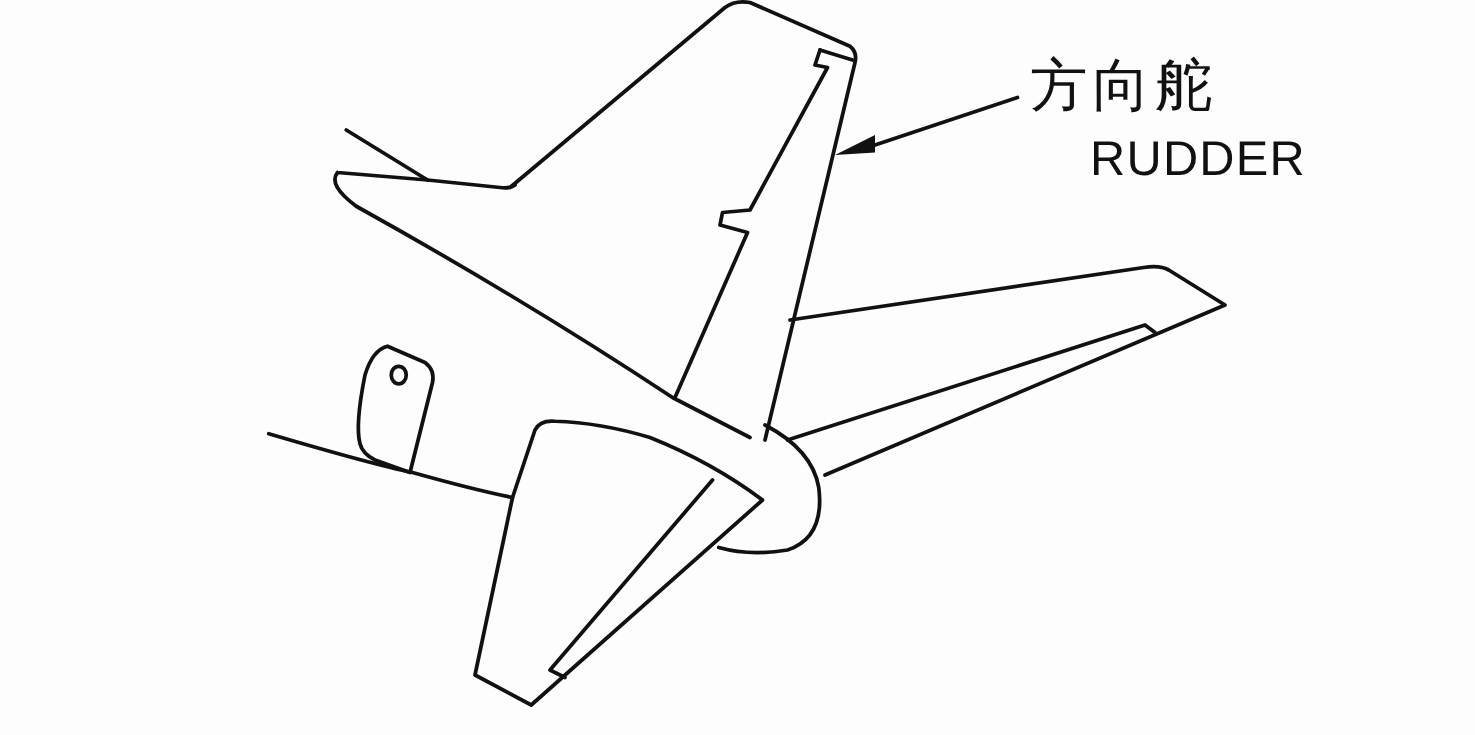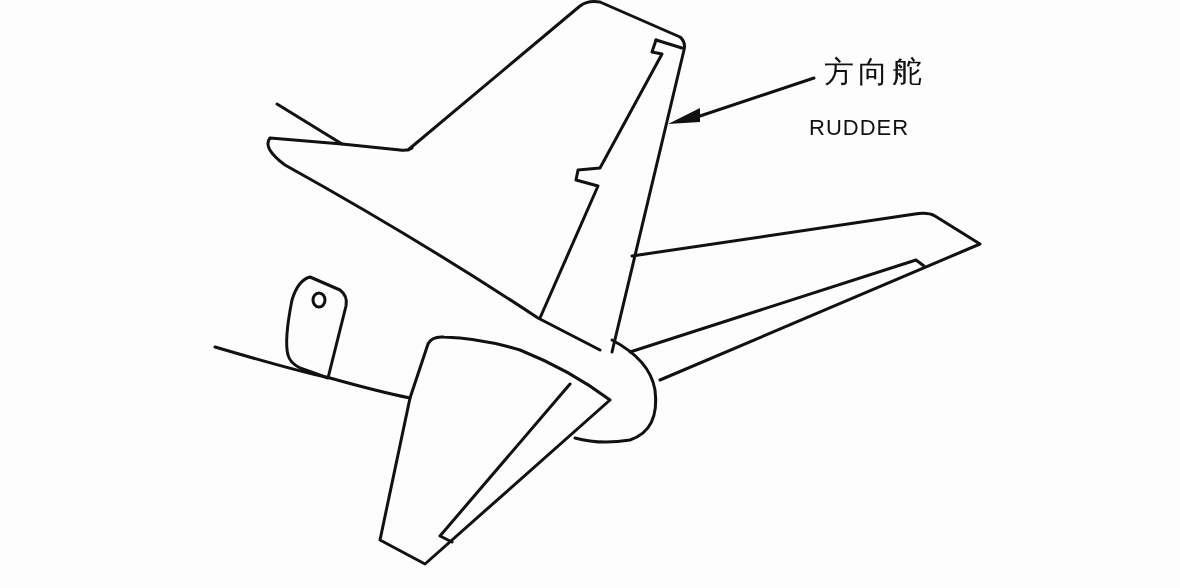--- a/index.html
+++ b/index.html
@@ -1,21 +1,21 @@
 <!DOCTYPE html>
 <html><head>
 <meta charset="utf-8">
 <style>
   html, body { margin:0; padding:0; background:#ffffff; }
   .canvas { position:relative; width:1180px; height:588px; background:#fdfdfd; overflow:hidden; }
   svg.drawing { position:absolute; left:0; top:0; width:1180px; height:588px; }
   .line { fill:none; stroke:#111; stroke-width:3; stroke-linejoin:round; stroke-linecap:round; }
   .label { position:absolute; color:#111; font-family:"DejaVu Sans", "Liberation Sans", sans-serif; }
-  .label-cn { left:824px; top:48px; font-size:30px; letter-spacing:4px; line-height:48px; }
-  .label-en { left:809px; top:108px; font-size:22px; letter-spacing:1px; line-height:40px; font-family:"Liberation Sans", "DejaVu Sans", sans-serif; }
+  .label-cn { left:824px; top:48px; font-size:46px; letter-spacing:4px; line-height:48px;font-family:Liberation Mono, monospace; }
+  .label-en { left:872px; top:108px; font-size:39px; letter-spacing:1px; line-height:40px; font-family:"Liberation Sans", "DejaVu Sans", sans-serif; }
 </style>
 </head>
 <body>
 
 <div class="canvas">
   <svg class="drawing" viewBox="0 0 1180 588">
 
     <path class="line" d="M277,104 L342,144"></path>
 
     <path class="line" d="M270,138 Q262,148 285,165 Q420,240 538,318

